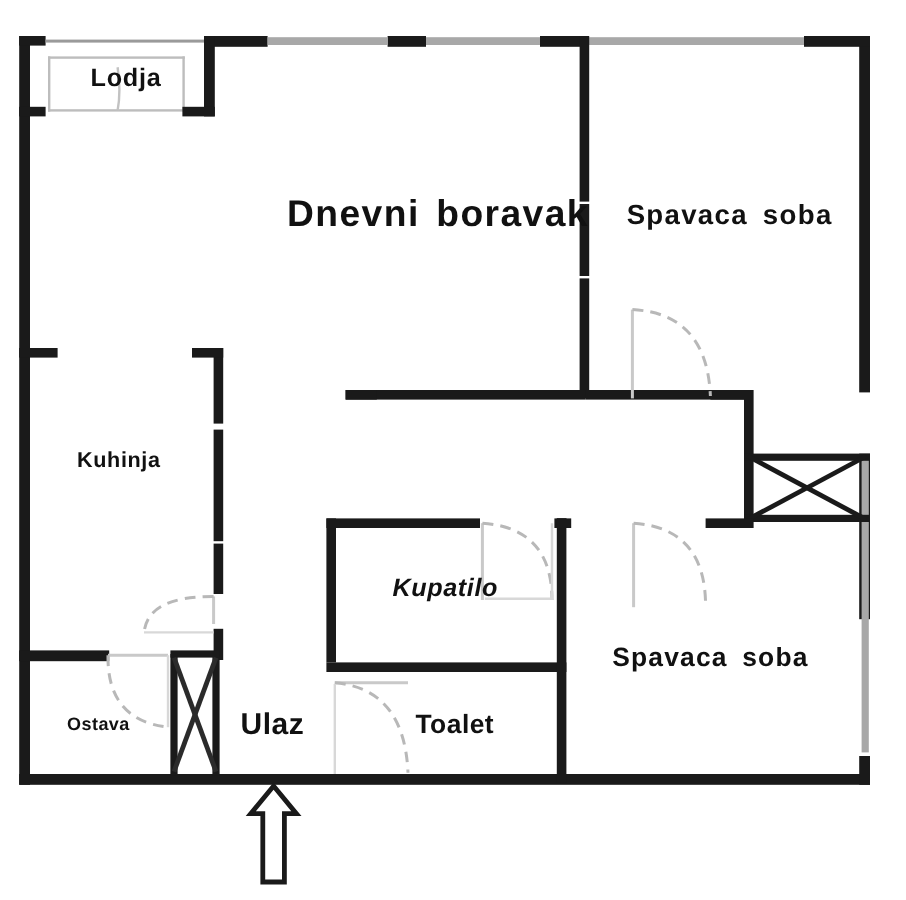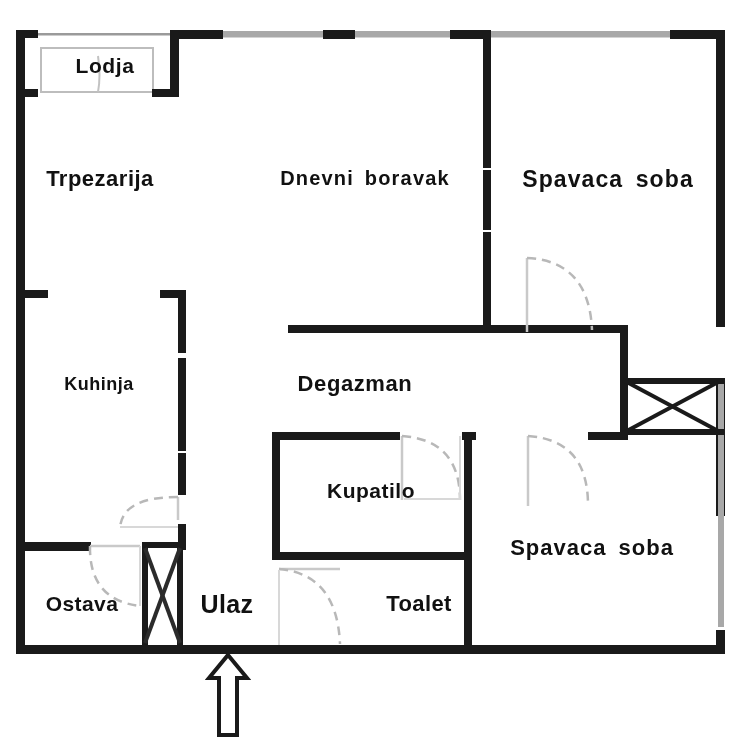--- a/index.html
+++ b/index.html
@@ -33,27 +33,27 @@
     font-family: "Liberation Sans", "DejaVu Sans", sans-serif;
     font-weight: bold;
     color: #111111;
     white-space: nowrap;
     letter-spacing: 0.4px;
     transform: translate(-50%, -50%);
     user-select: none;
   }
   .lbl-lodja      { font-size: 21px; letter-spacing: 0.6px; }
   .lbl-trpezarija { font-size: 22px; letter-spacing: 0.5px; }
-  .lbl-dnevni     { font-size: 20px; letter-spacing: 1.2px; word-spacing: 4px; }
+  .lbl-dnevni     { font-size: 31px; letter-spacing: 1.2px; word-spacing: 4px; }
   .lbl-spavaca    { font-size: 23px; letter-spacing: 1.1px; word-spacing: 5px; }
   .lbl-kuhinja    { font-size: 18px; letter-spacing: 0.5px; }
   .lbl-degazman   { font-size: 22px; letter-spacing: 0.6px; }
   .lbl-kupatilo   { font-size: 21px; letter-spacing: 0.5px; }
   .lbl-spavaca2   { font-size: 22px; letter-spacing: 1.0px; word-spacing: 5px; }
-  .lbl-ostava     { font-size: 21px; letter-spacing: 0.4px; }
+  .lbl-ostava     { font-size: 15px; letter-spacing: 0.4px; }
   .lbl-ulaz       { font-size: 25px; letter-spacing: 0.4px; }
   .lbl-toalet     { font-size: 22px; letter-spacing: 0.4px; }
 </style>
 </head>
 <body>
 
 <div id="plan-root">
 
   <svg id="plan-svg" viewBox="0 0 755 750">
 
@@ -172,33 +172,31 @@
 
     <g>
       <polygon points="232,660 248,660 248,736 224,736 224,660 210,660 228,640 246,660" fill="none"></polygon>
       <path d="M 228 655 L 247 678 L 237 678 L 237 735 L 219 735 L 219 678 L 209 678 Z" fill="#ffffff" stroke="#1a1a1a" stroke-width="4" stroke-linejoin="miter"></path>
     </g>
 
   </svg>
 
   <div class="room-label lbl-lodja" style="left:105px; top:66px;">Lodja</div>
 
-  <div class="room-label lbl-trpezarija" style="left:100px; top:179px;">Trpezarija</div>
 
   <div class="room-label lbl-dnevni" style="left:365px; top:178px;">Dnevni boravak</div>
 
   <div class="room-label lbl-spavaca" style="left:608px; top:179px;">Spavaca soba</div>
 
   <div class="room-label lbl-kuhinja" style="left:99px; top:384px;">Kuhinja</div>
 
-  <div class="room-label lbl-degazman" style="left:355px; top:384px;">Degazman</div>
-
-  <div class="room-label lbl-kupatilo" style="left:371px; top:491px;">Kupatilo</div>
+
+  <div class="room-label lbl-kupatilo" style="left:371px; top:491px;font-style:italic;">Kupatilo</div>
 
   <div class="room-label lbl-spavaca2" style="left:592px; top:548px;">Spavaca soba</div>
 
   <div class="room-label lbl-ostava" style="left:82px; top:604px;">Ostava</div>
 
   <div class="room-label lbl-ulaz" style="left:227px; top:604px;">Ulaz</div>
 
-  <div class="room-label lbl-toalet" style="left:379px; top:604px;margin-left:40px;">Toalet</div>
+  <div class="room-label lbl-toalet" style="left:379px; top:604px;">Toalet</div>
 
 </div>
 
 </body></html>

